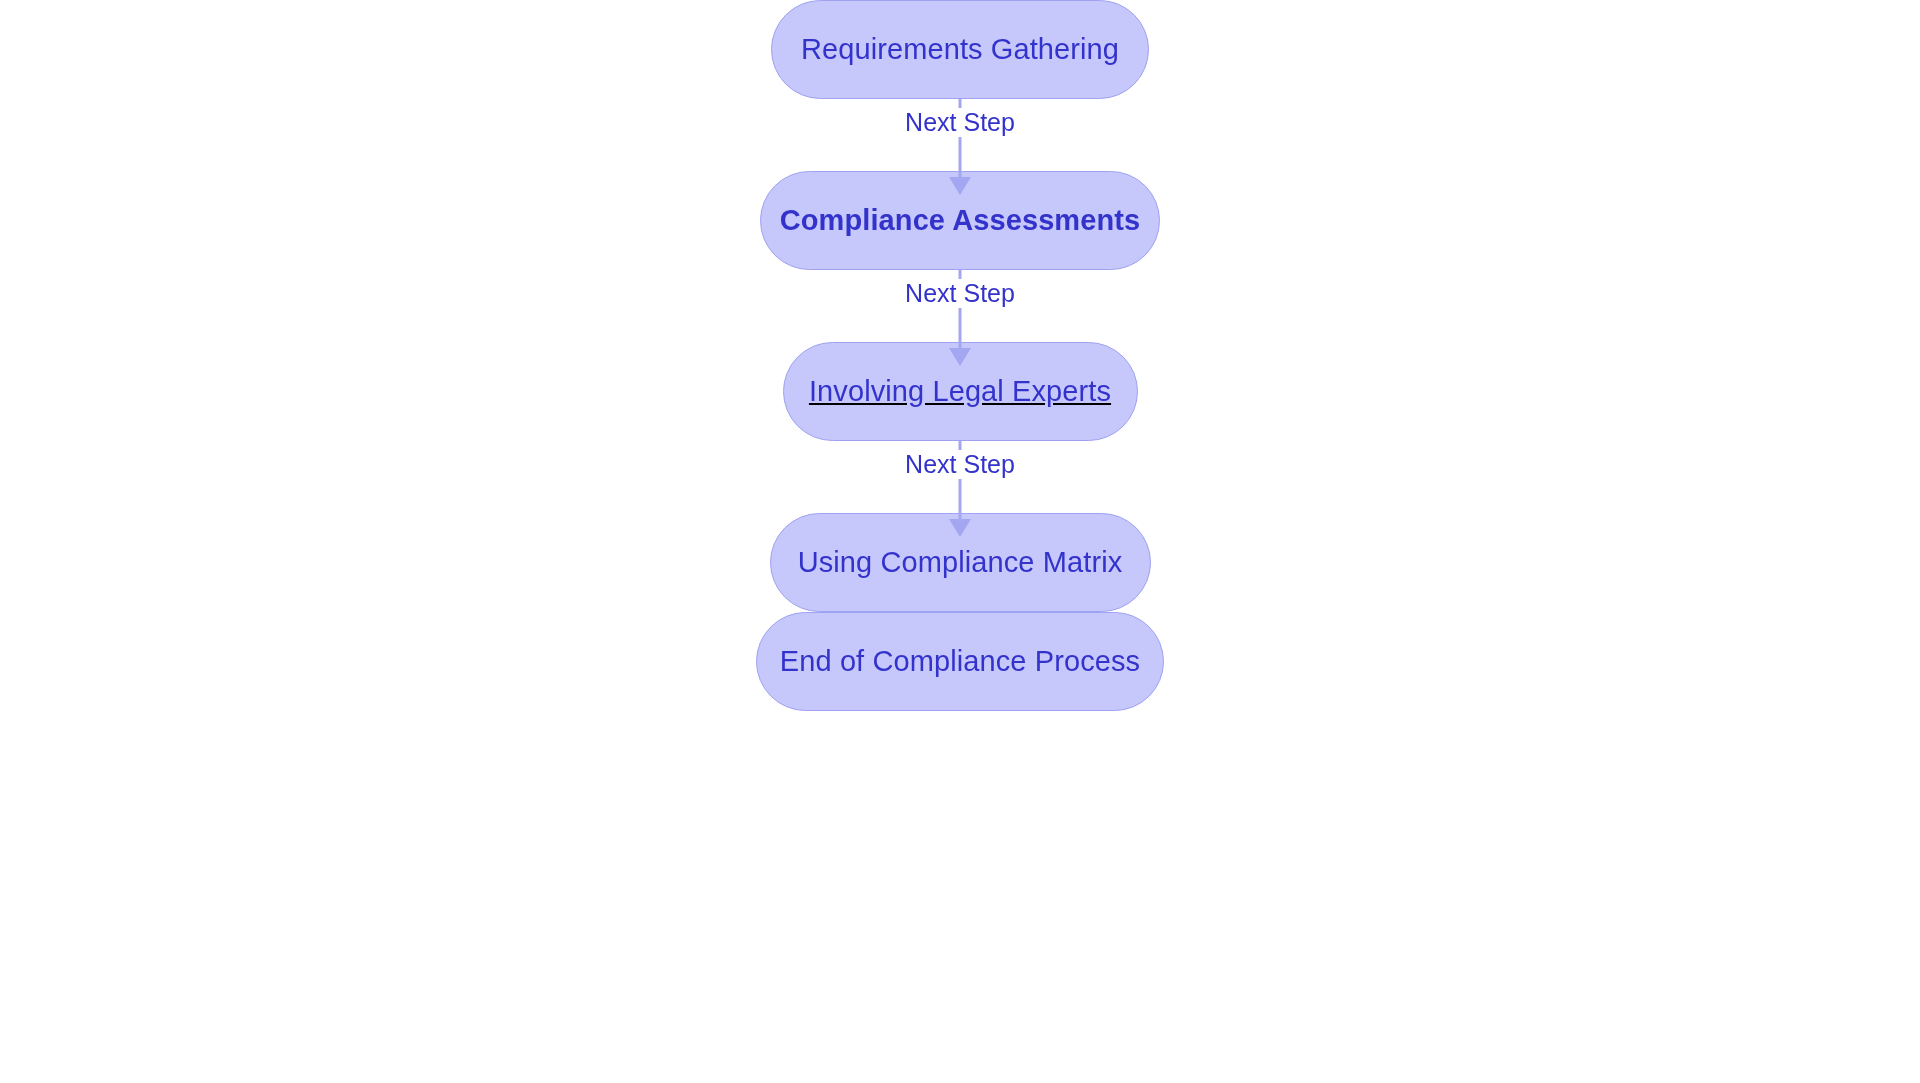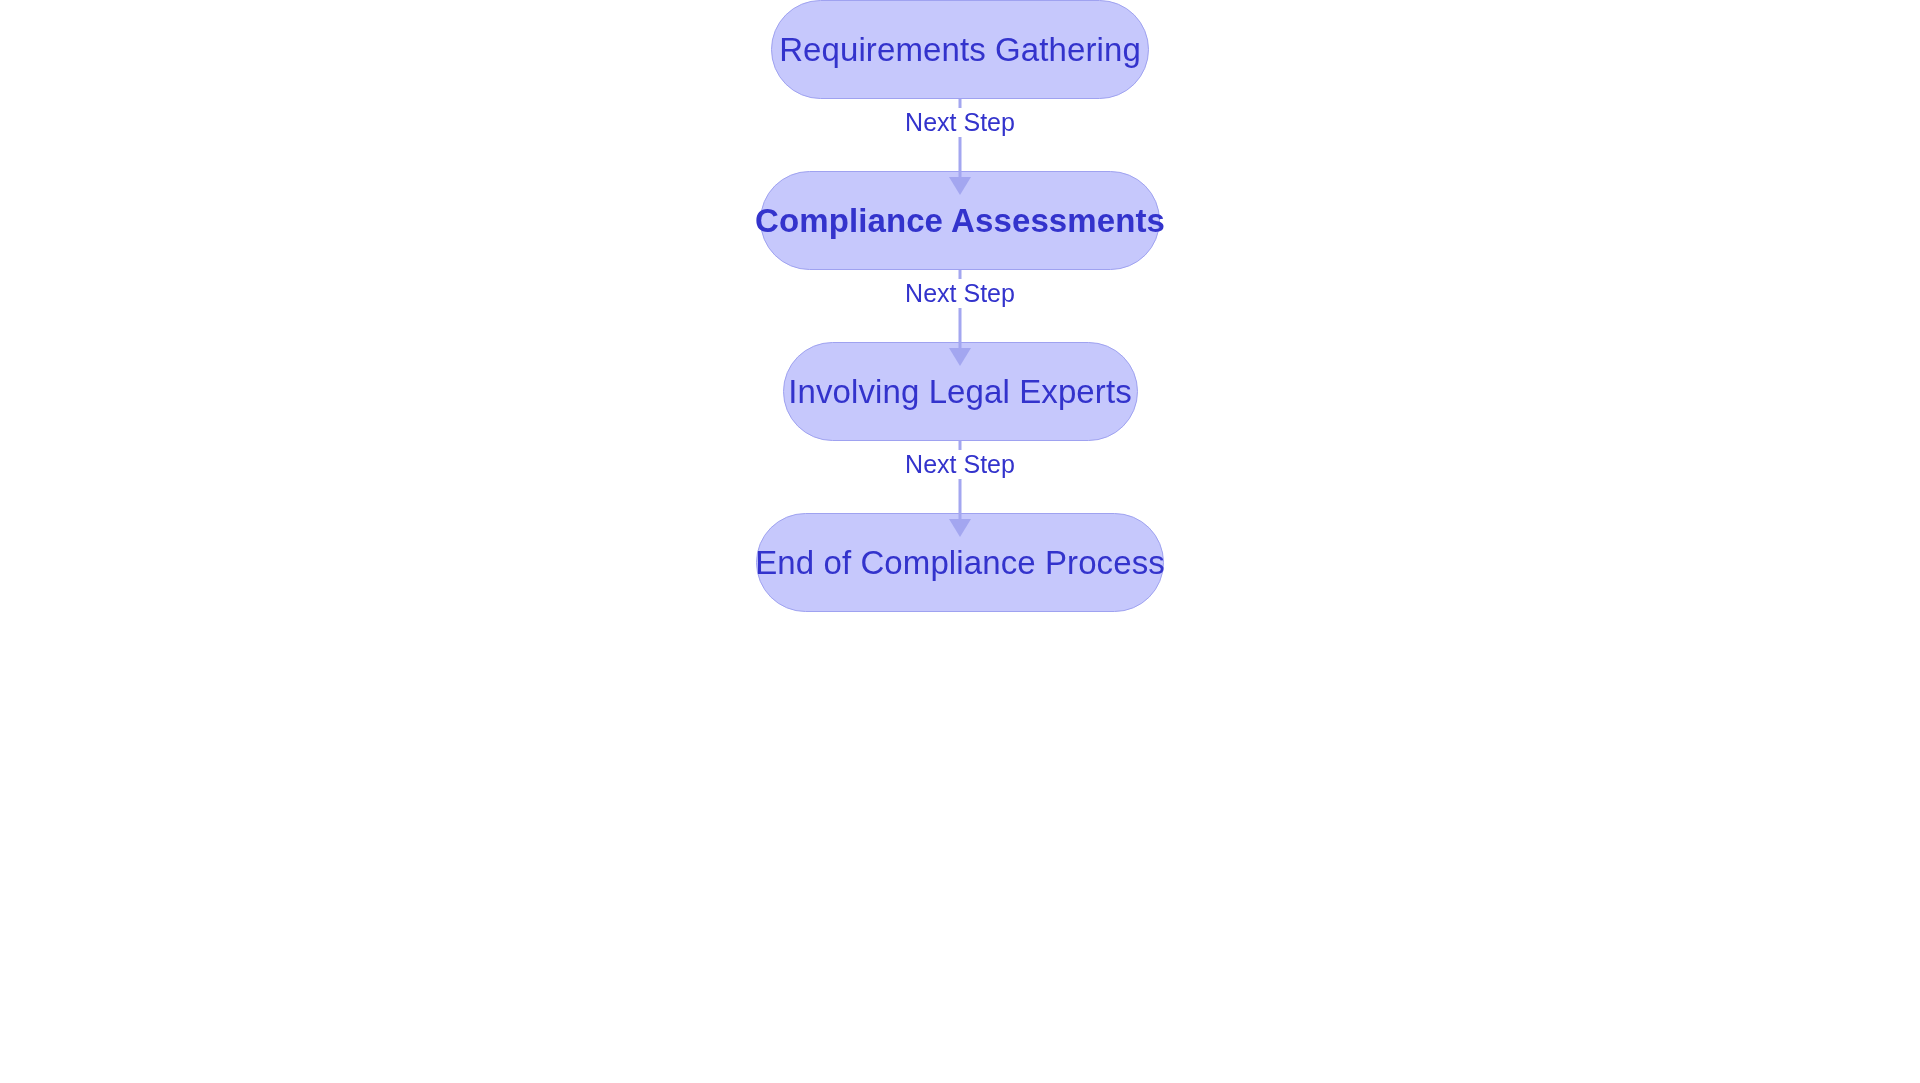--- a/index.html
+++ b/index.html
@@ -39,31 +39,31 @@
     display: flex;
     align-items: center;
     justify-content: center;
     height: 99px;
     border-radius: 999px;
     background: #c6c8fc;
     border: 1.4px solid #9fa2f0;
     flex: none;
   }
   .node-label {
-    font-size: 33px;
+    font-size: 29px;
     line-height: 1;
     color: #3333cc;
     letter-spacing: 0.1px;
     white-space: nowrap;
     font-family: "Liberation Sans", sans-serif;
   }
 
   .node.n0 { width: 378px; }
   .node.n1 { width: 400px; font-weight: bold; }
-  .node.n2 { width: 355px; }
+  .node.n2 { width: 355px; text-decoration: underline; }
   .node.n3 { width: 381px; }
   .node.n4 { width: 408px; text-align: right; }
 
   
   .edge {
     position: relative;
     width: 320px;
     height: 72px;
     flex: none;
     display: flex;
@@ -132,20 +132,23 @@
     <div class="node n2">
       <span class="node-label">Involving Legal Experts</span>
     </div>
 
     <div class="edge">
       <span class="edge-line"></span>
       <span class="edge-arrowhead"></span>
       <span class="edge-label">Next Step</span>
     </div>
 
+    <div class="node n3">
+      <span class="node-label">Using Compliance Matrix</span>
+    </div>
 
 
     <div class="node n4">
       <span class="node-label">End of Compliance Process</span>
     </div>
 
   </div>
 </div>
 
 </body></html>

